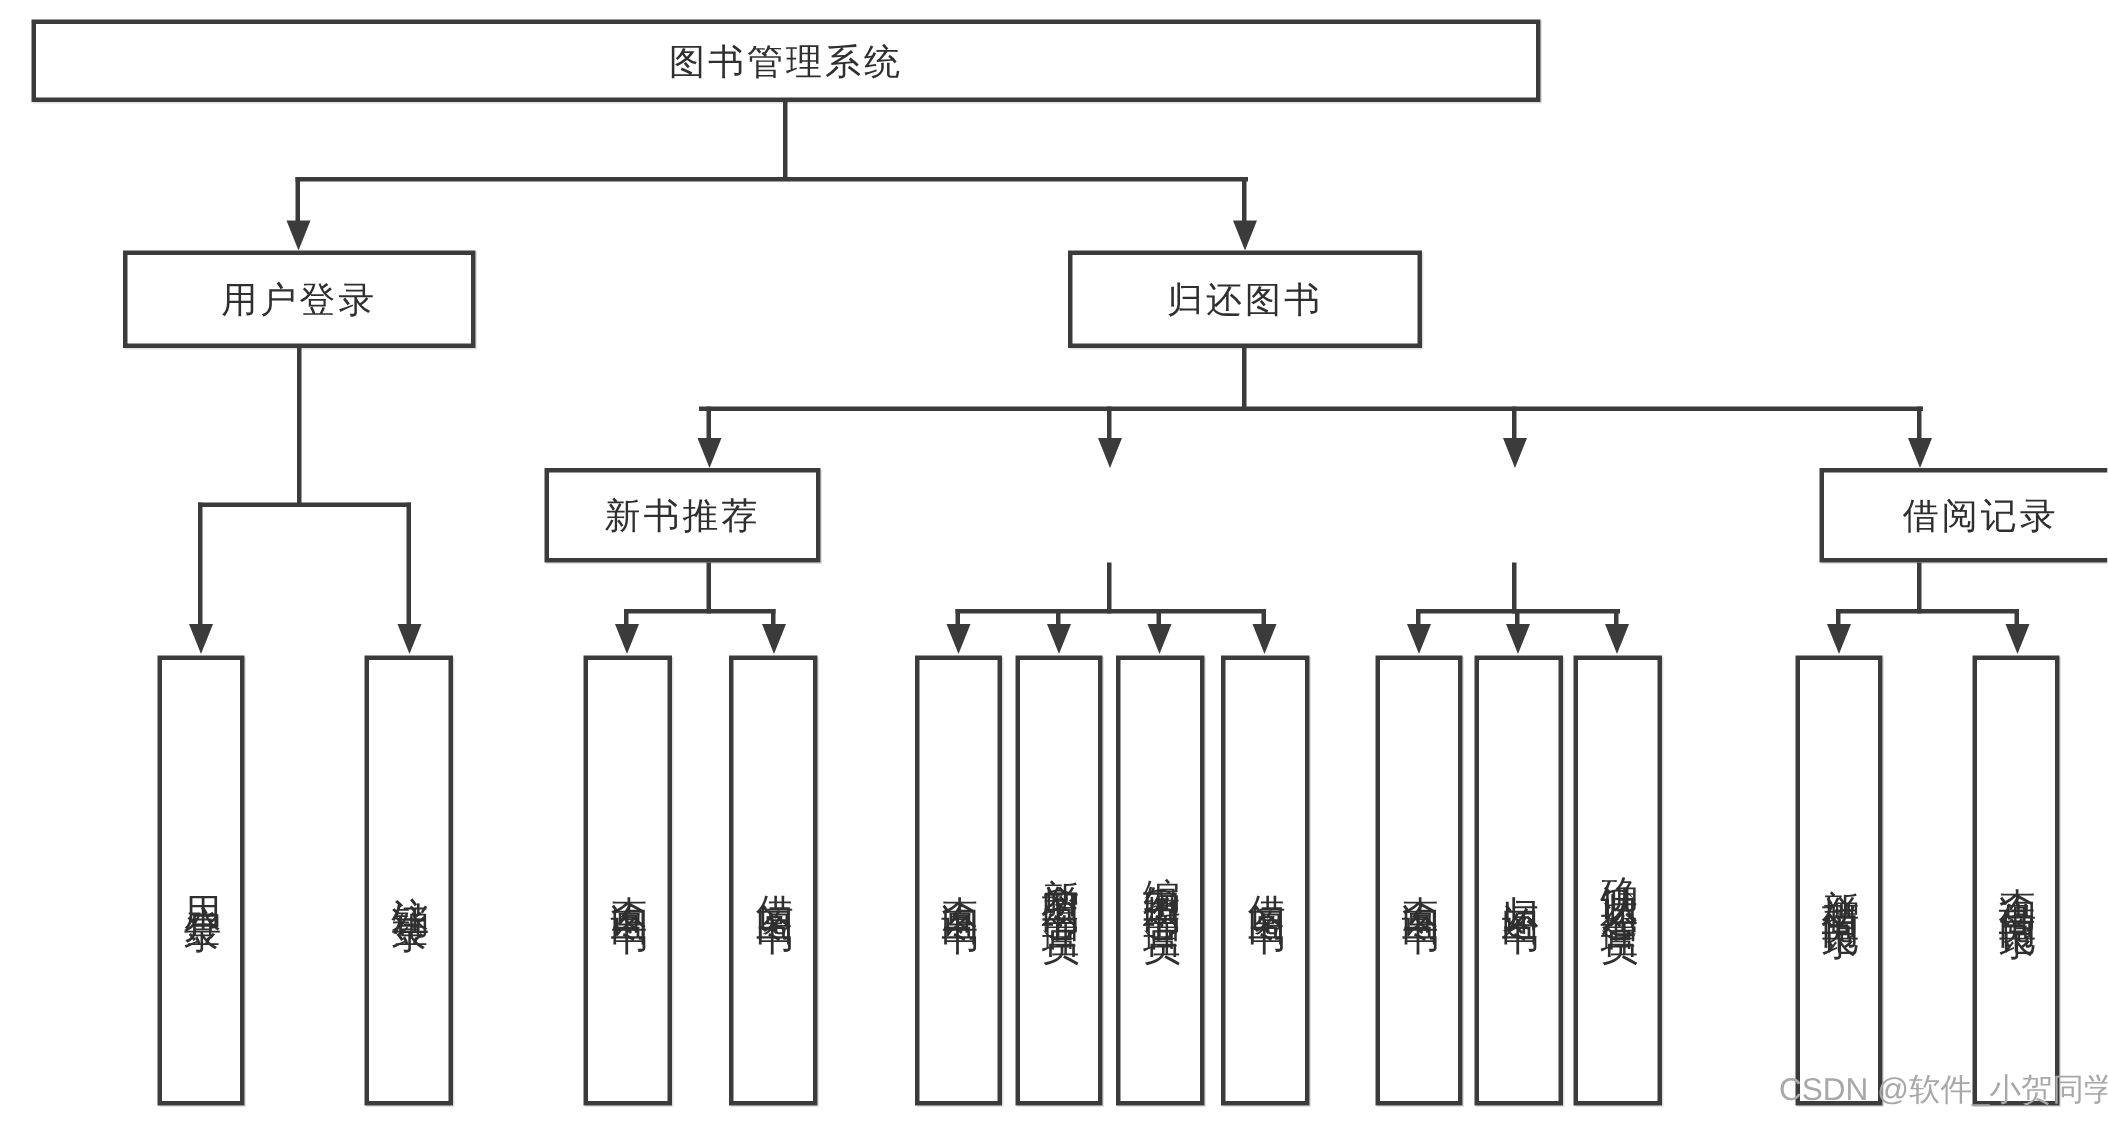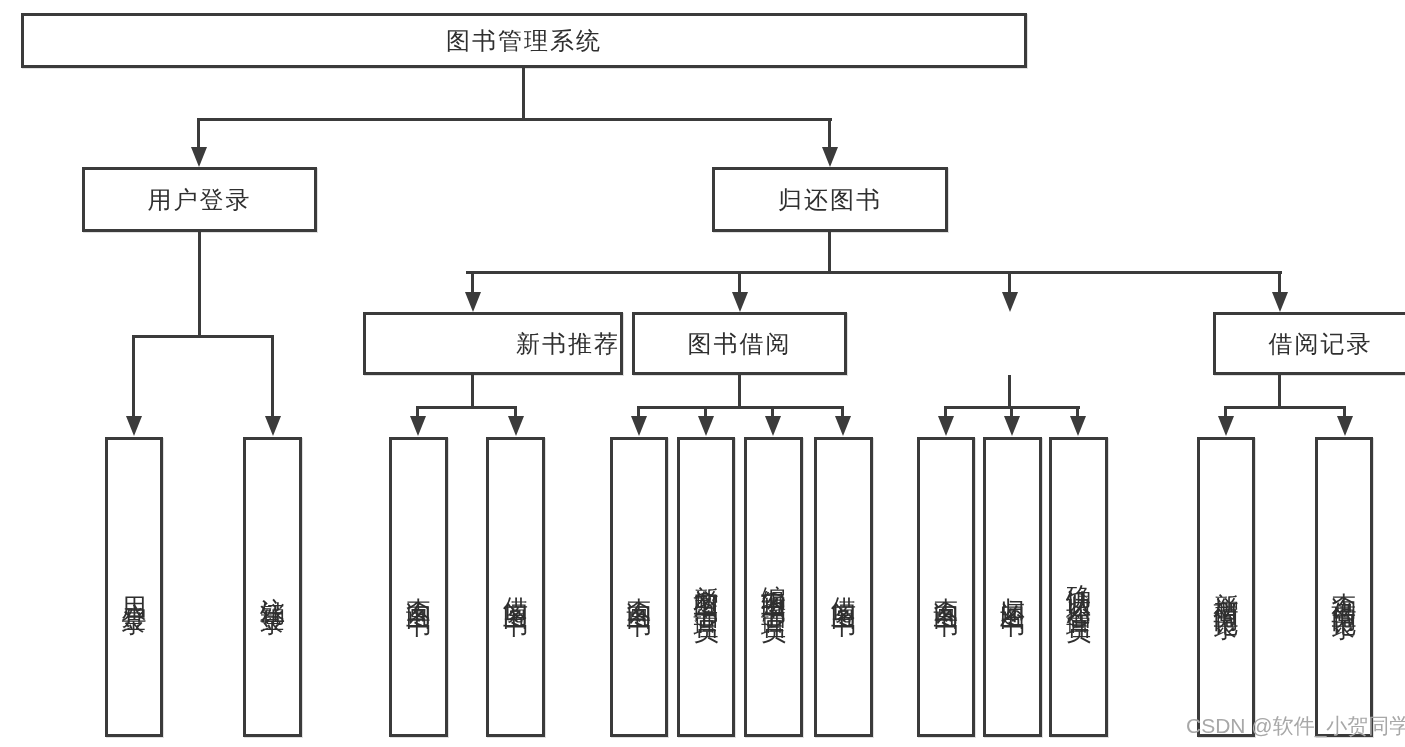--- a/index.html
+++ b/index.html
@@ -80,25 +80,22 @@
   <div class="hline" style="left:466px;top:271px;width:816px;"></div>
   <div class="vline" style="left:471px;top:271px;height:23px;"></div>
   <div class="arrowhead" style="left:465px;top:292px;"></div>
   <div class="vline" style="left:738px;top:271px;height:23px;"></div>
   <div class="arrowhead" style="left:732px;top:292px;"></div>
   <div class="vline" style="left:1008px;top:271px;height:23px;"></div>
   <div class="arrowhead" style="left:1002px;top:292px;"></div>
   <div class="vline" style="left:1278px;top:271px;height:23px;"></div>
   <div class="arrowhead" style="left:1272px;top:292px;"></div>
 
-  <div class="box" style="left:363px;top:312px;width:260px;height:63px;justify-content:flex-end;">
+  <div class="box" style="left:363px;top:312px;width:184px;height:63px;">
     <span class="hlabel">新书推荐</span>
-  </div>
-  <div class="box" style="left:632px;top:312px;width:215px;height:63px;">
-    <span class="hlabel">图书借阅</span>
   </div>
   <div class="box" style="left:1172px;top:312px;width:215px;height:63px;margin-left:41px;">
     <span class="hlabel">借阅记录</span>
   </div>
 
   <div class="vline" style="left:471px;top:375px;height:34px;"></div>
   <div class="hline" style="left:416px;top:406px;width:101px;"></div>
   <div class="vline" style="left:416px;top:406px;height:12px;"></div>
   <div class="arrowhead" style="left:410px;top:416px;"></div>
   <div class="vline" style="left:514px;top:406px;height:12px;"></div>

